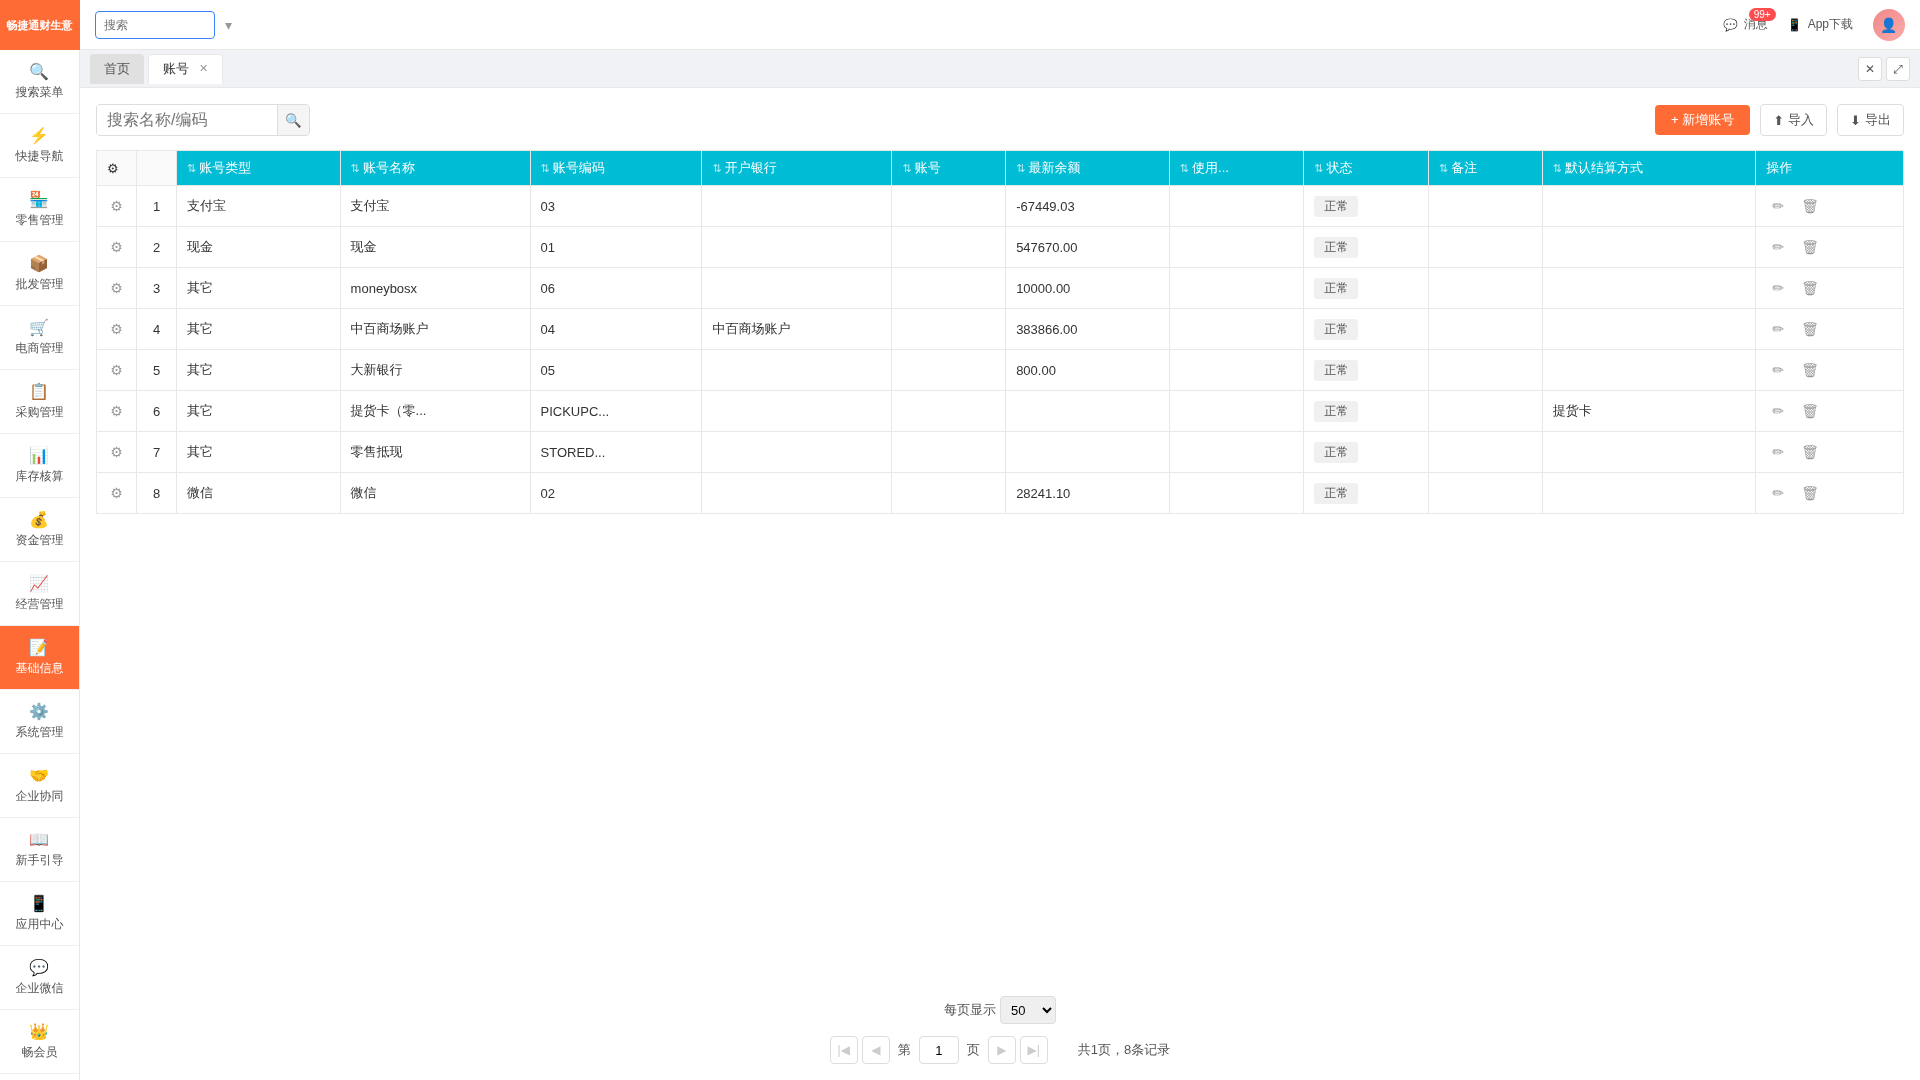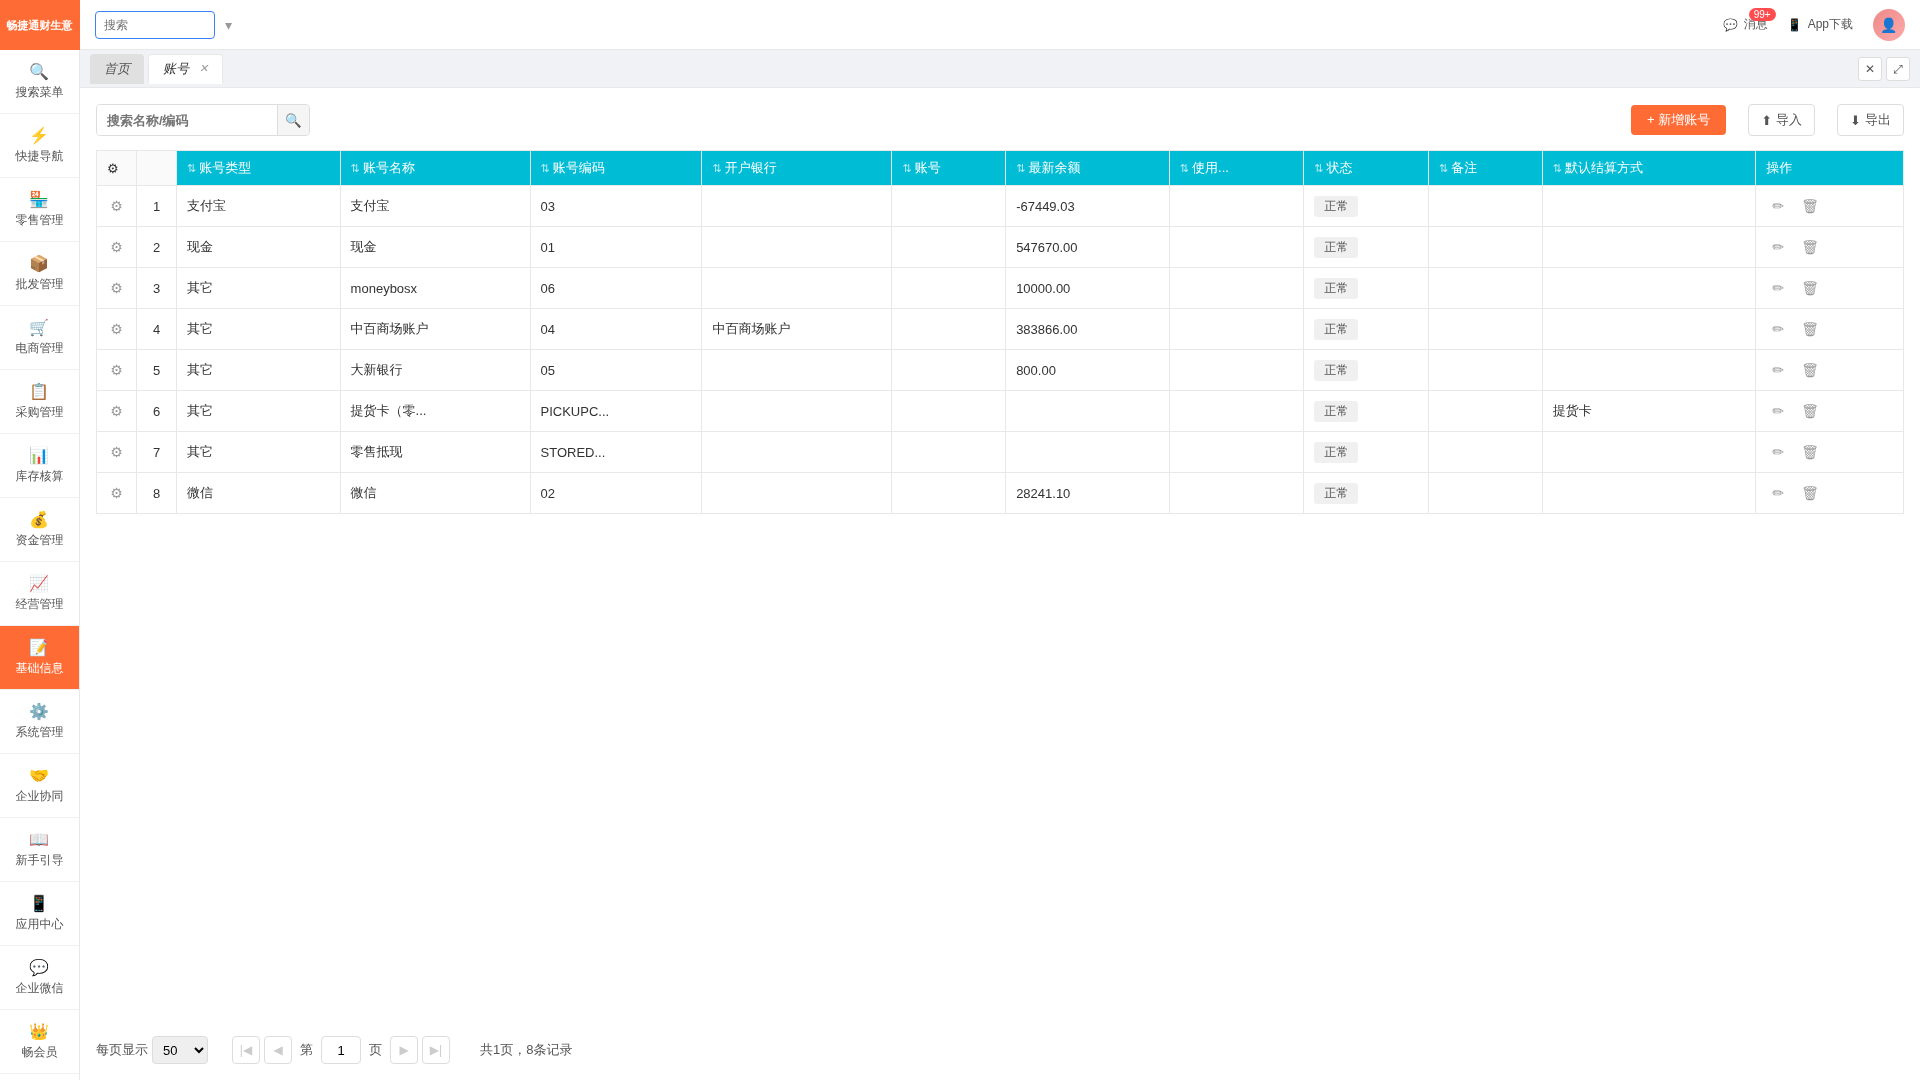--- a/index.html
+++ b/index.html
@@ -147,21 +147,20 @@
       display: flex;
       align-items: center;
       height: 30px;
       padding: 4px 14px;
       border-radius: 4px 4px 0 0;
       cursor: pointer;
       font-size: 13px;
       gap: 6px;
       background: #e0e0e0;
       color: #555;
-      font-style: italic;
     }
     .tab.active {
       background: white;
       color: #333;
       border: 1px solid #e8e8e8;
       border-bottom: 1px solid white;
     }
     .tab-close {
       font-size: 11px;
       color: #999;
@@ -216,39 +215,38 @@
       border-radius: 4px;
       overflow: hidden;
       height: 32px;
     }
     .search-input {
       width: 180px;
       height: 100%;
       border: none;
       outline: none;
       padding: 0 10px;
-      font-size: 13px;
-      font-weight: bold;
+      font-size: 16px;
     }
     .search-icon-btn {
       width: 32px;
       height: 32px;
       background: #f5f5f5;
       border: none;
       border-left: 1px solid #ddd;
       cursor: pointer;
       display: flex;
       align-items: center;
       justify-content: center;
       color: #999;
     }
     .toolbar-right {
       display: flex;
       align-items: center;
-      gap: 22px;
+      gap: 10px;
     }
     .btn-primary {
       background: #ff6b35;
       color: white;
       border: none;
       border-radius: 4px;
       padding: 6px 16px;
       cursor: pointer;
       font-size: 13px;
       display: flex;
@@ -323,24 +321,25 @@
       font-size: 14px;
     }
     .col-index { width: 40px; text-align: center; }
 
     
     .pagination {
       display: flex;
       align-items: center;
       justify-content: flex-start;
       padding: 14px 0 0 0;
-      gap: 24px;
+      gap: 12px;
       font-size: 13px;
       color: #555;
       margin-top: auto;
+      flex-direction: column;
     }
     .page-size-select {
       display: flex;
       align-items: center;
       gap: 4px;
     }
     .page-size-dropdown {
       height: 28px;
       border: 1px solid #ddd;
       border-radius: 4px;

